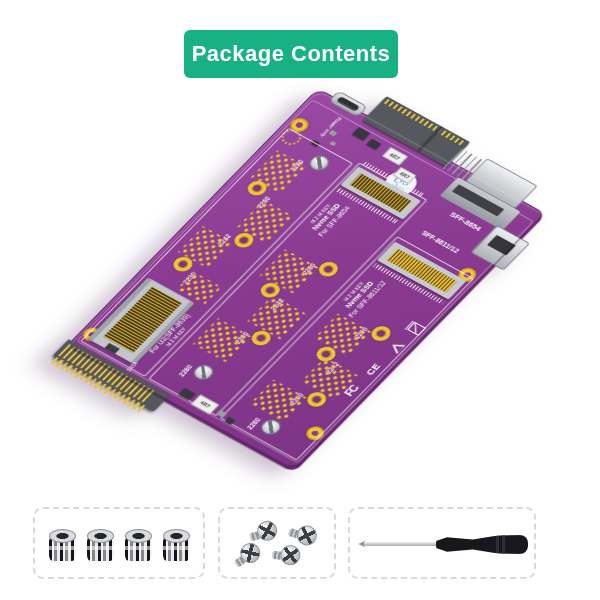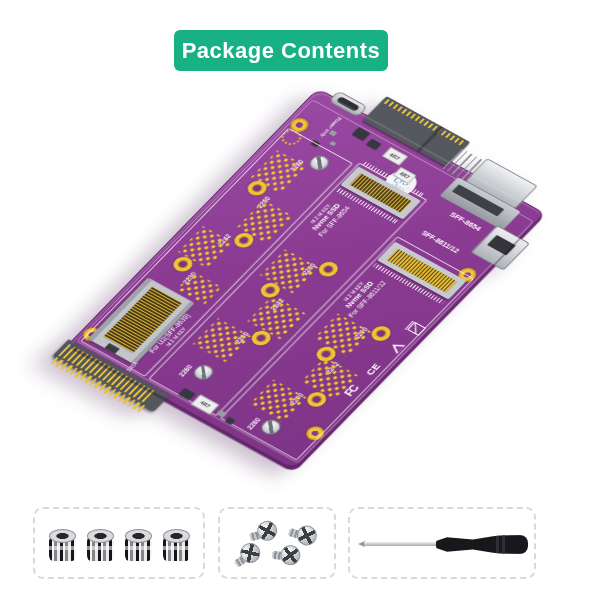--- a/index.html
+++ b/index.html
@@ -1,19 +1,19 @@
 <!DOCTYPE html>
 <html><head>
 <meta charset="utf-8">
 <style>
   html,body{margin:0;padding:0;background:#fff;}
   #stage{position:relative;width:600px;height:600px;background:#ffffff;overflow:hidden;
          font-family:"Liberation Sans",sans-serif;}
   
-  #banner{position:absolute;left:174px;top:30px;width:214px;height:41px;background:#17b183;
+  #banner{position:absolute;left:184px;top:30px;width:214px;height:48px;background:#17b183;
           border-radius:6px;display:flex;align-items:center;justify-content:center;}
   #banner span{color:#fff;font-size:22px;font-weight:bold;letter-spacing:.5px;}
   
   #board{position:absolute;left:318px;top:88px;width:260px;height:360px;
          transform-origin:0 0;transform:matrix(0.873,0.481,-0.699,0.716,0,0);
          background:linear-gradient(135deg,#9a4aa3,#8a3b91 45%,#7d3486);
          border-radius:10px;border:1px solid #672b70;
          filter:drop-shadow(-8px 14px 10px rgba(90,50,100,.30));}
   #board::after{content:"";position:absolute;inset:0;border-radius:10px;
          box-shadow:inset -2px -3px 0 rgba(40,10,45,.35),inset 2px 2px 0 rgba(255,255,255,.12);pointer-events:none;}

